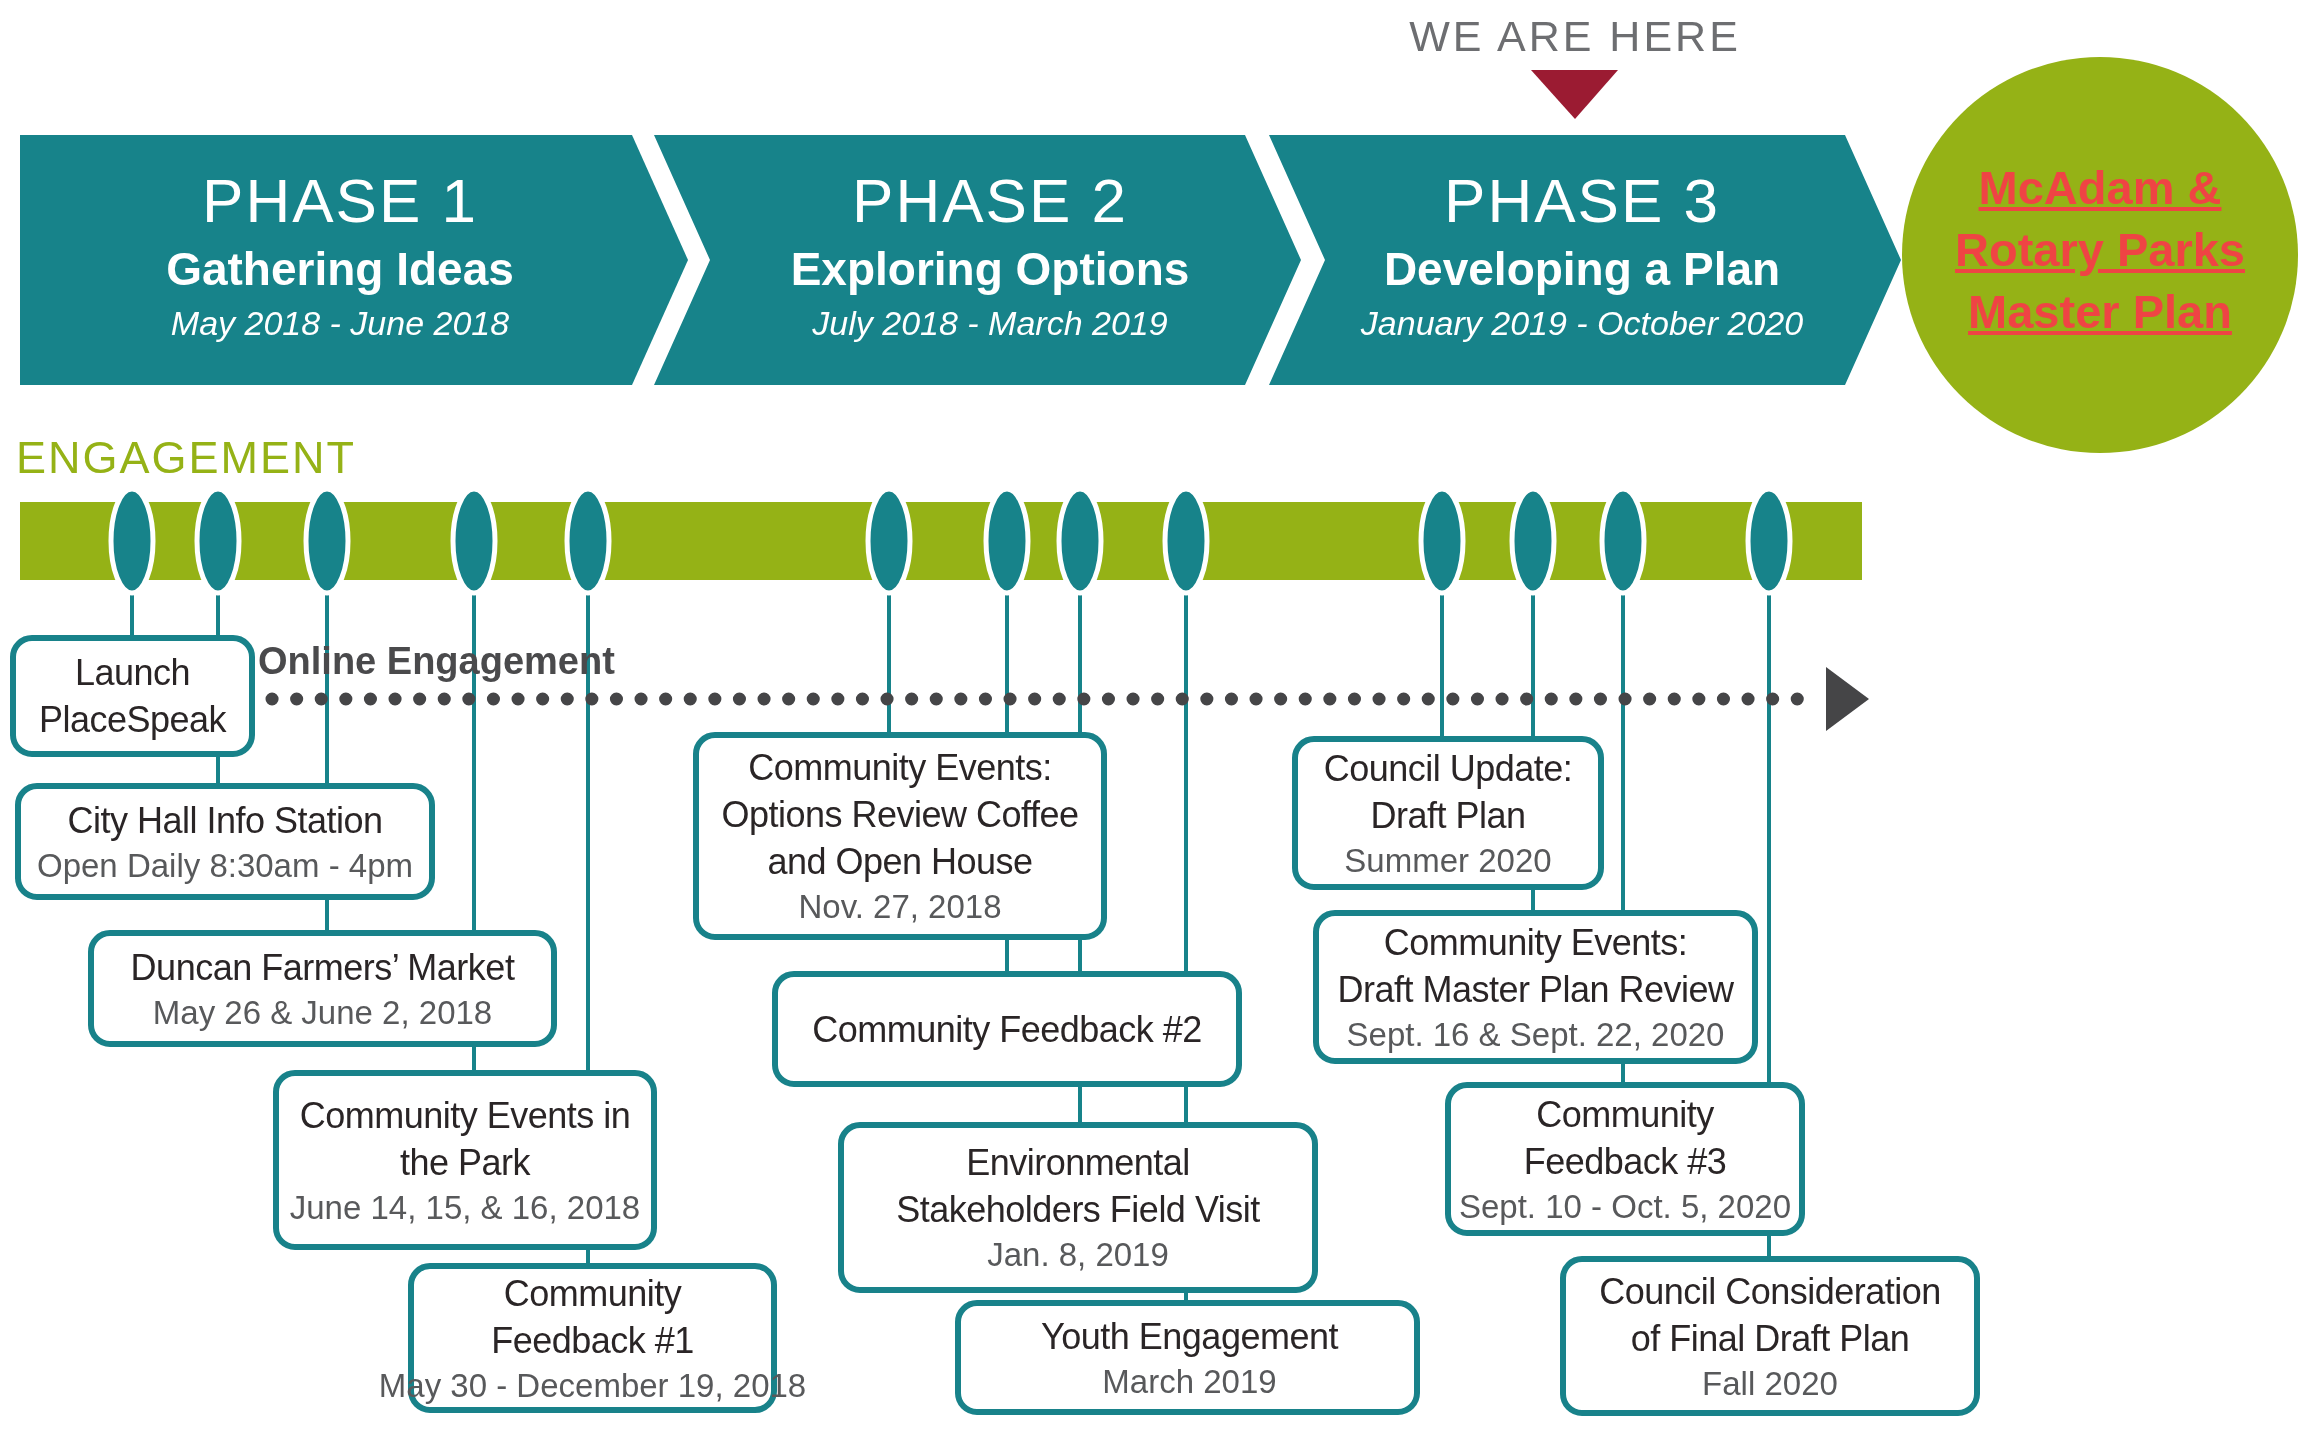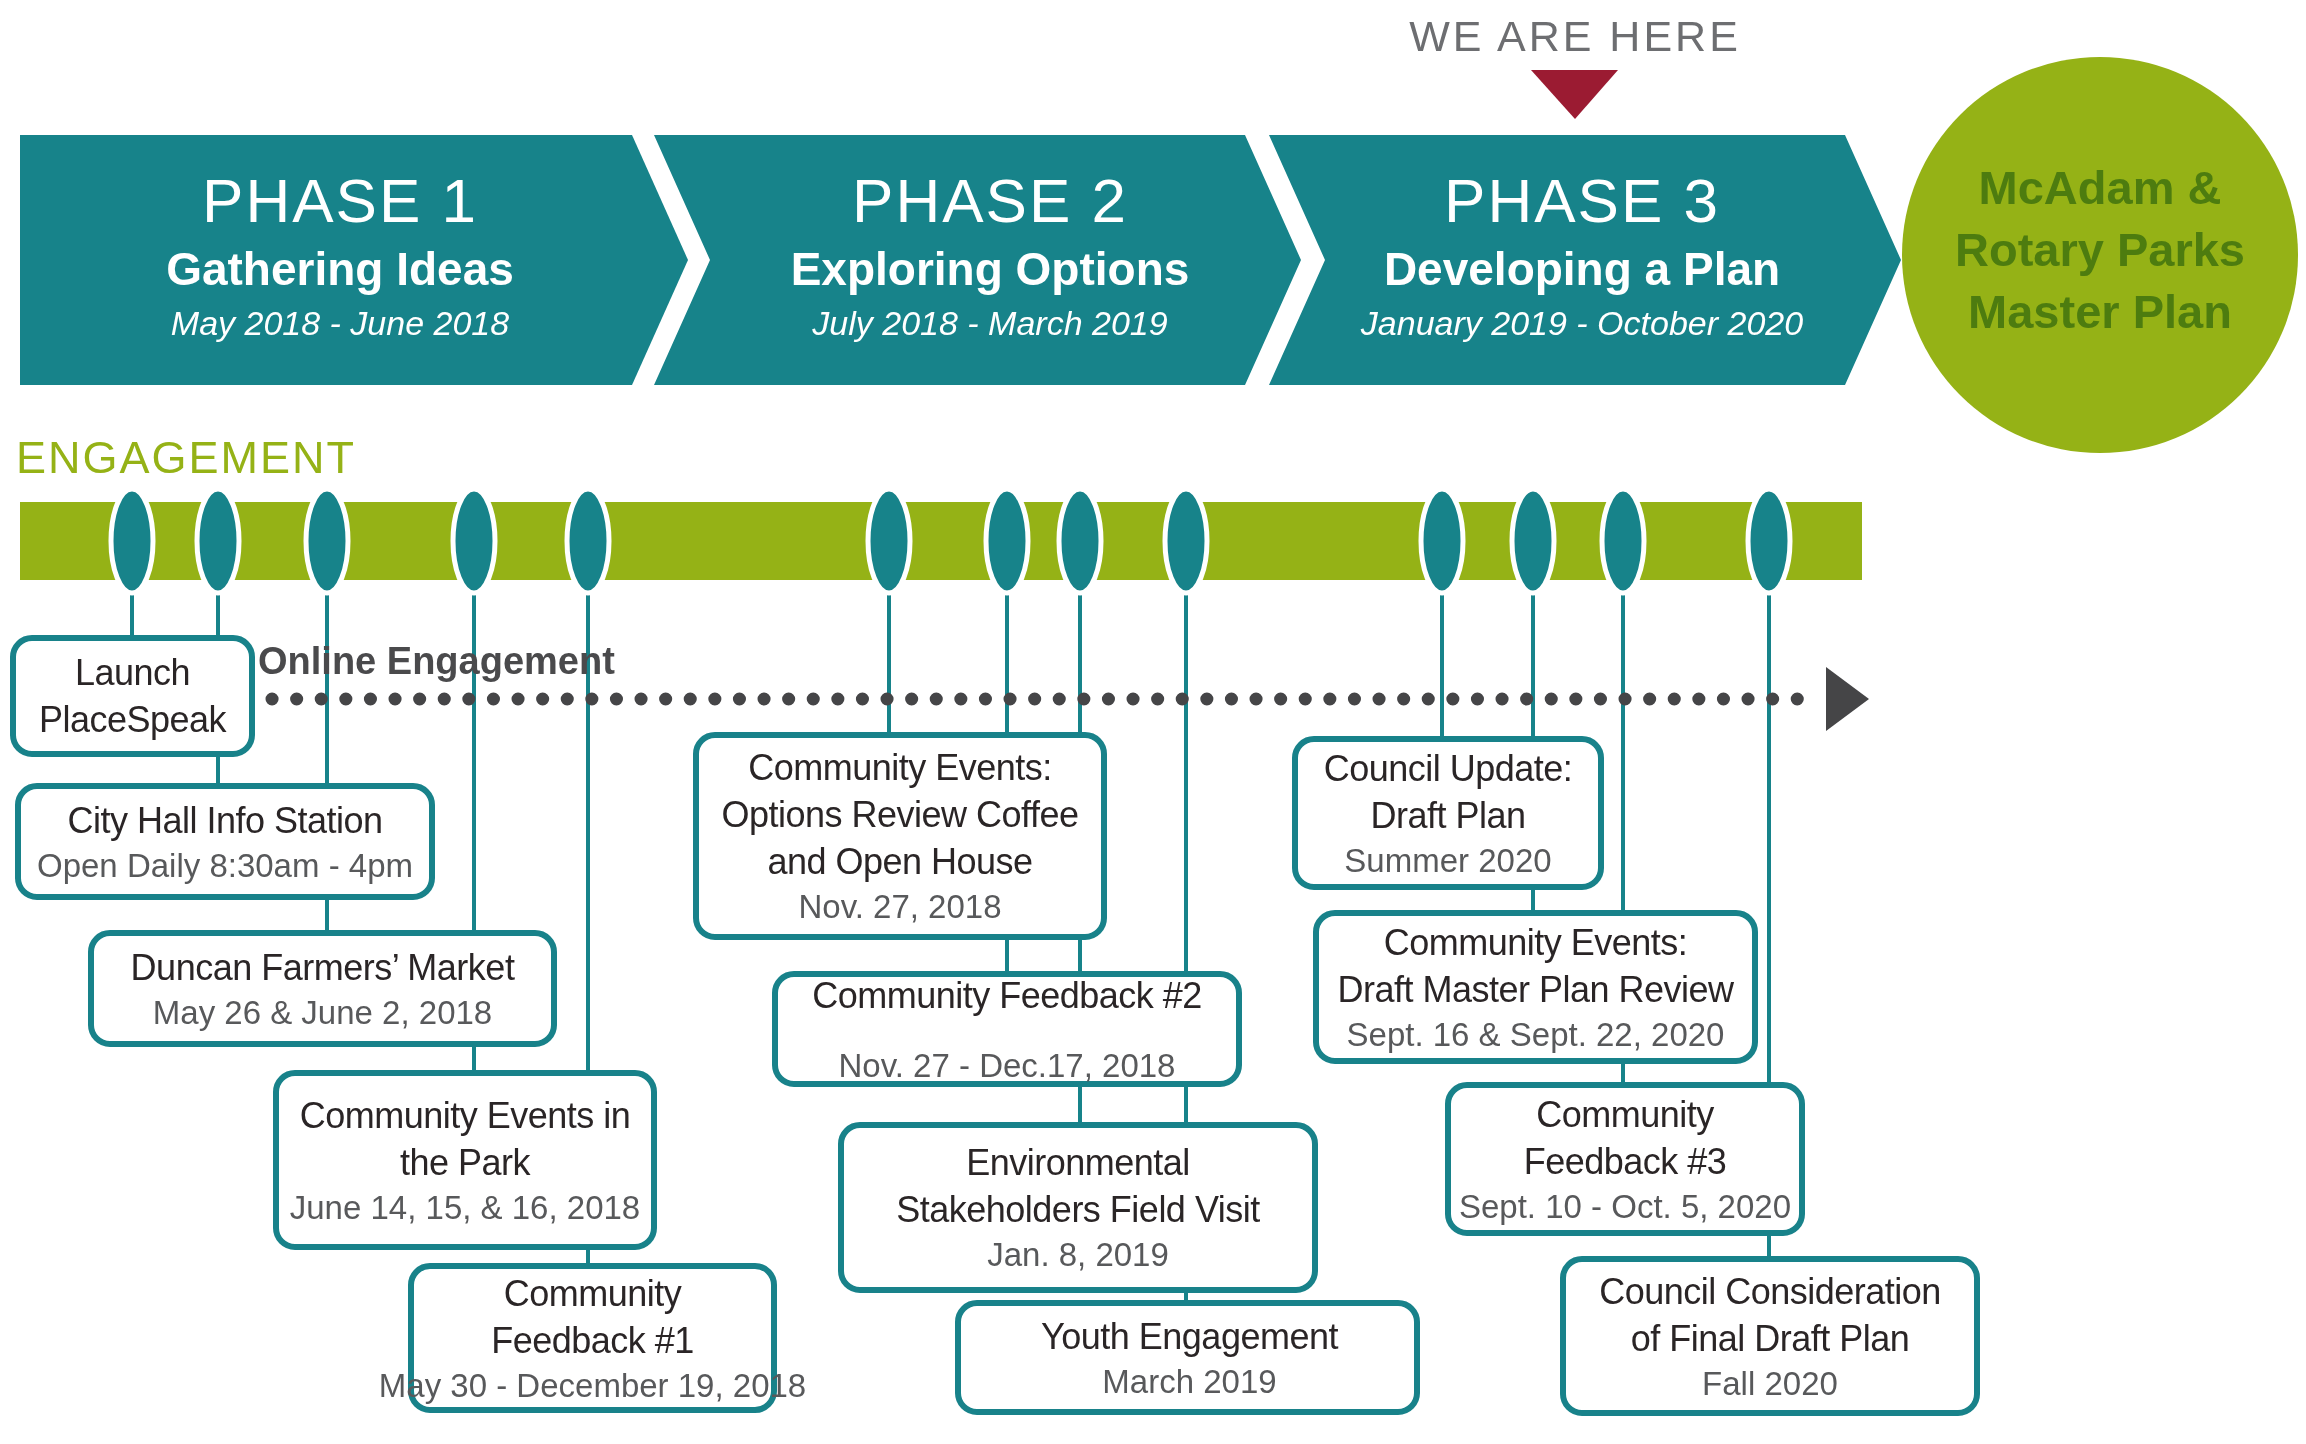--- a/index.html
+++ b/index.html
@@ -17,22 +17,22 @@
   .phase-name{font-size:62px;font-weight:400;letter-spacing:2px;line-height:76px;}
   .phase-sub{font-size:46px;font-weight:700;line-height:60px;}
   .phase-date{font-size:34px;font-style:italic;line-height:48px;}
   .engagement-label{
     left:16px;top:432px;font-size:45px;letter-spacing:2px;color:#95B216;font-weight:400;
   }
   .online-label{
     left:258px;top:640px;font-size:38px;font-weight:700;color:#4A4A4C;
   }
   .bubble-text{
-    left:1902px;top:157px;width:396px;text-align:center;color:#4d7c0f;
-    font-size:47px;font-weight:700;line-height:62px;
+    left:1902px;top:157px;width:396px;text-align:center;color:#ef4444;
+    font-size:47px;font-weight:700;line-height:62px;text-decoration:underline;
   }
   .event-box{
     position:absolute;z-index:2;background:#ffffff;border:6px solid #18828A;border-radius:22px;
     display:flex;flex-direction:column;align-items:center;justify-content:center;
     box-sizing:border-box;padding:4px 8px;
   }
   .event-title-line{
     font-size:36px;line-height:47px;color:#2A2526;white-space:nowrap;letter-spacing:-0.5px;text-align:center;
   }
   .event-date{
@@ -142,21 +142,20 @@
       <div class="event-date">May 30 - December 19, 2018</div>
     </div>
     <div class="event-box" style="left: 693px; top: 732px; width: 414px; height: 208px;">
       <div class="event-title-line">Community Events:</div>
       <div class="event-title-line">Options Review Coffee</div>
       <div class="event-title-line">and Open House</div>
       <div class="event-date">Nov. 27, 2018</div>
     </div>
     <div class="event-box" style="left: 772px; top: 971px; width: 470px; height: 116px; gap: 25px;">
       <div class="event-title-line">Community Feedback #2</div>
-      <div class="event-date">Nov. 27 - Dec.17, 2018</div>
     </div>
     <div class="event-box" style="left: 838px; top: 1122px; width: 480px; height: 171px;">
       <div class="event-title-line">Environmental</div>
       <div class="event-title-line">Stakeholders Field Visit</div>
       <div class="event-date">Jan. 8, 2019</div>
     </div>
     <div class="event-box" style="left: 955px; top: 1300px; width: 465px; height: 115px; padding-left: 12px;">
       <div class="event-title-line">Youth Engagement</div>
       <div class="event-date">March 2019</div>
     </div>

